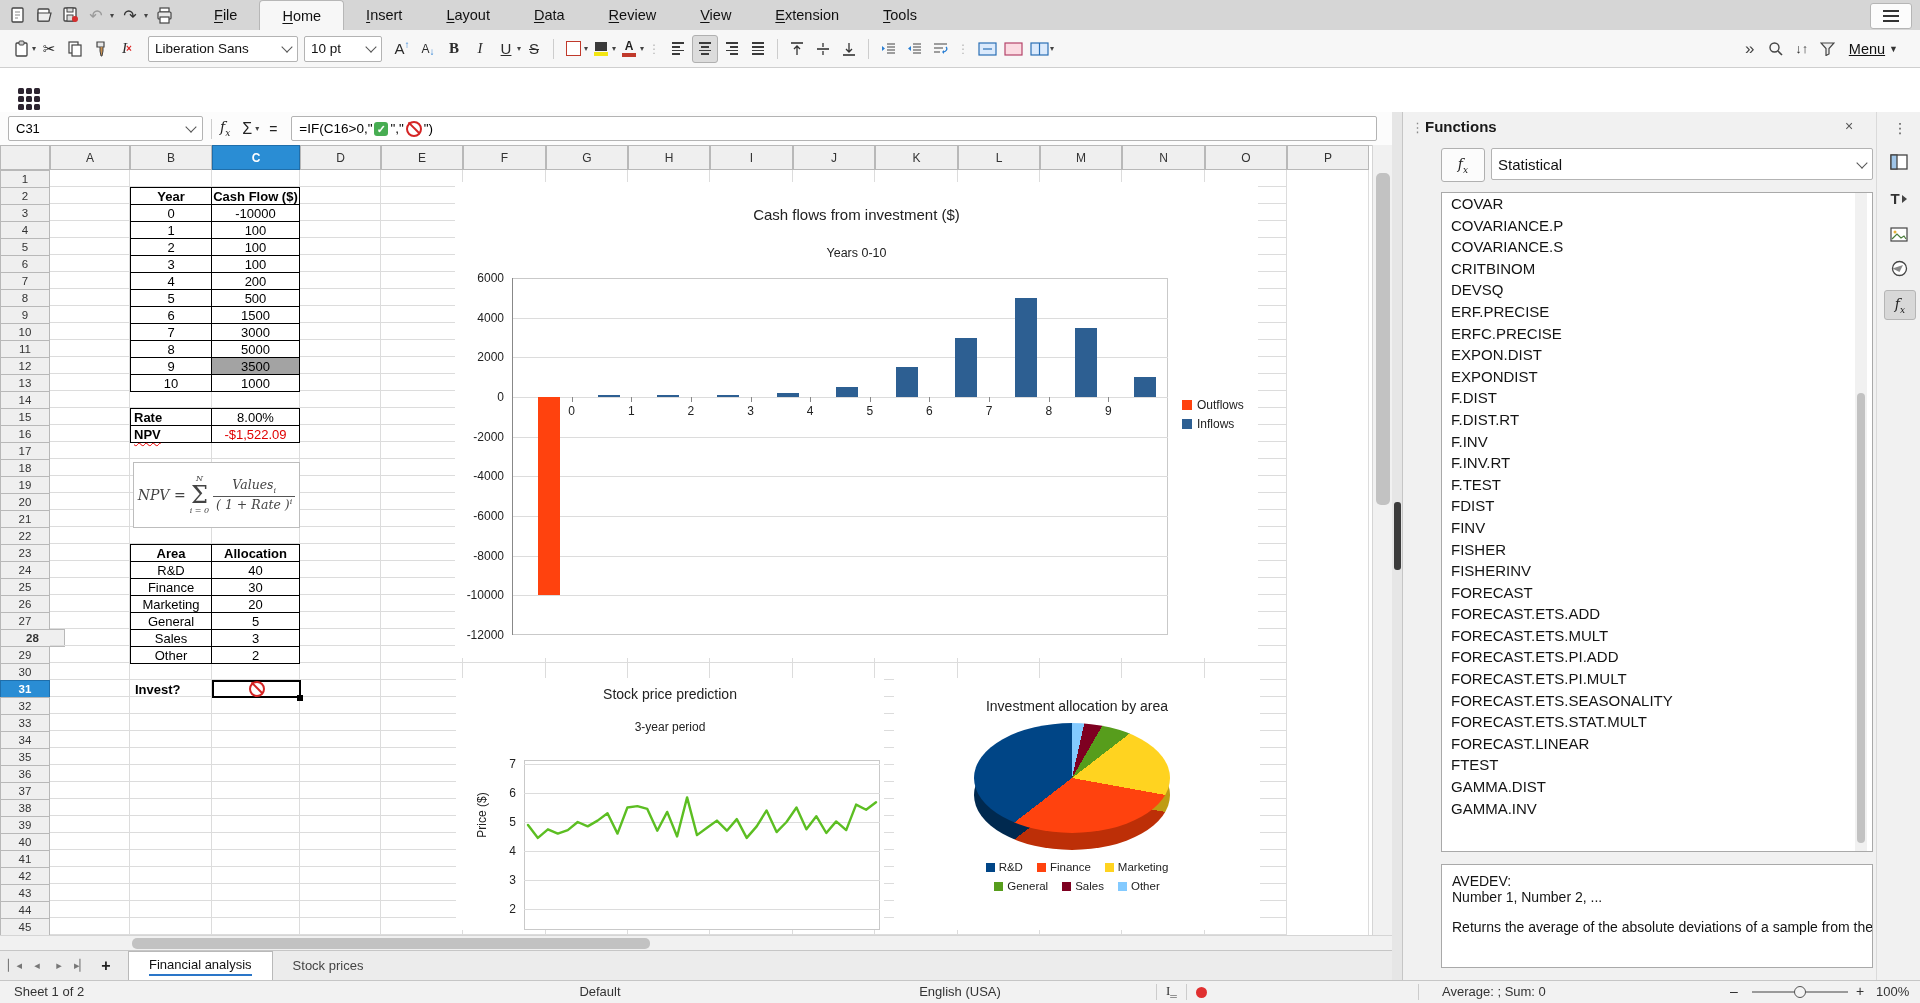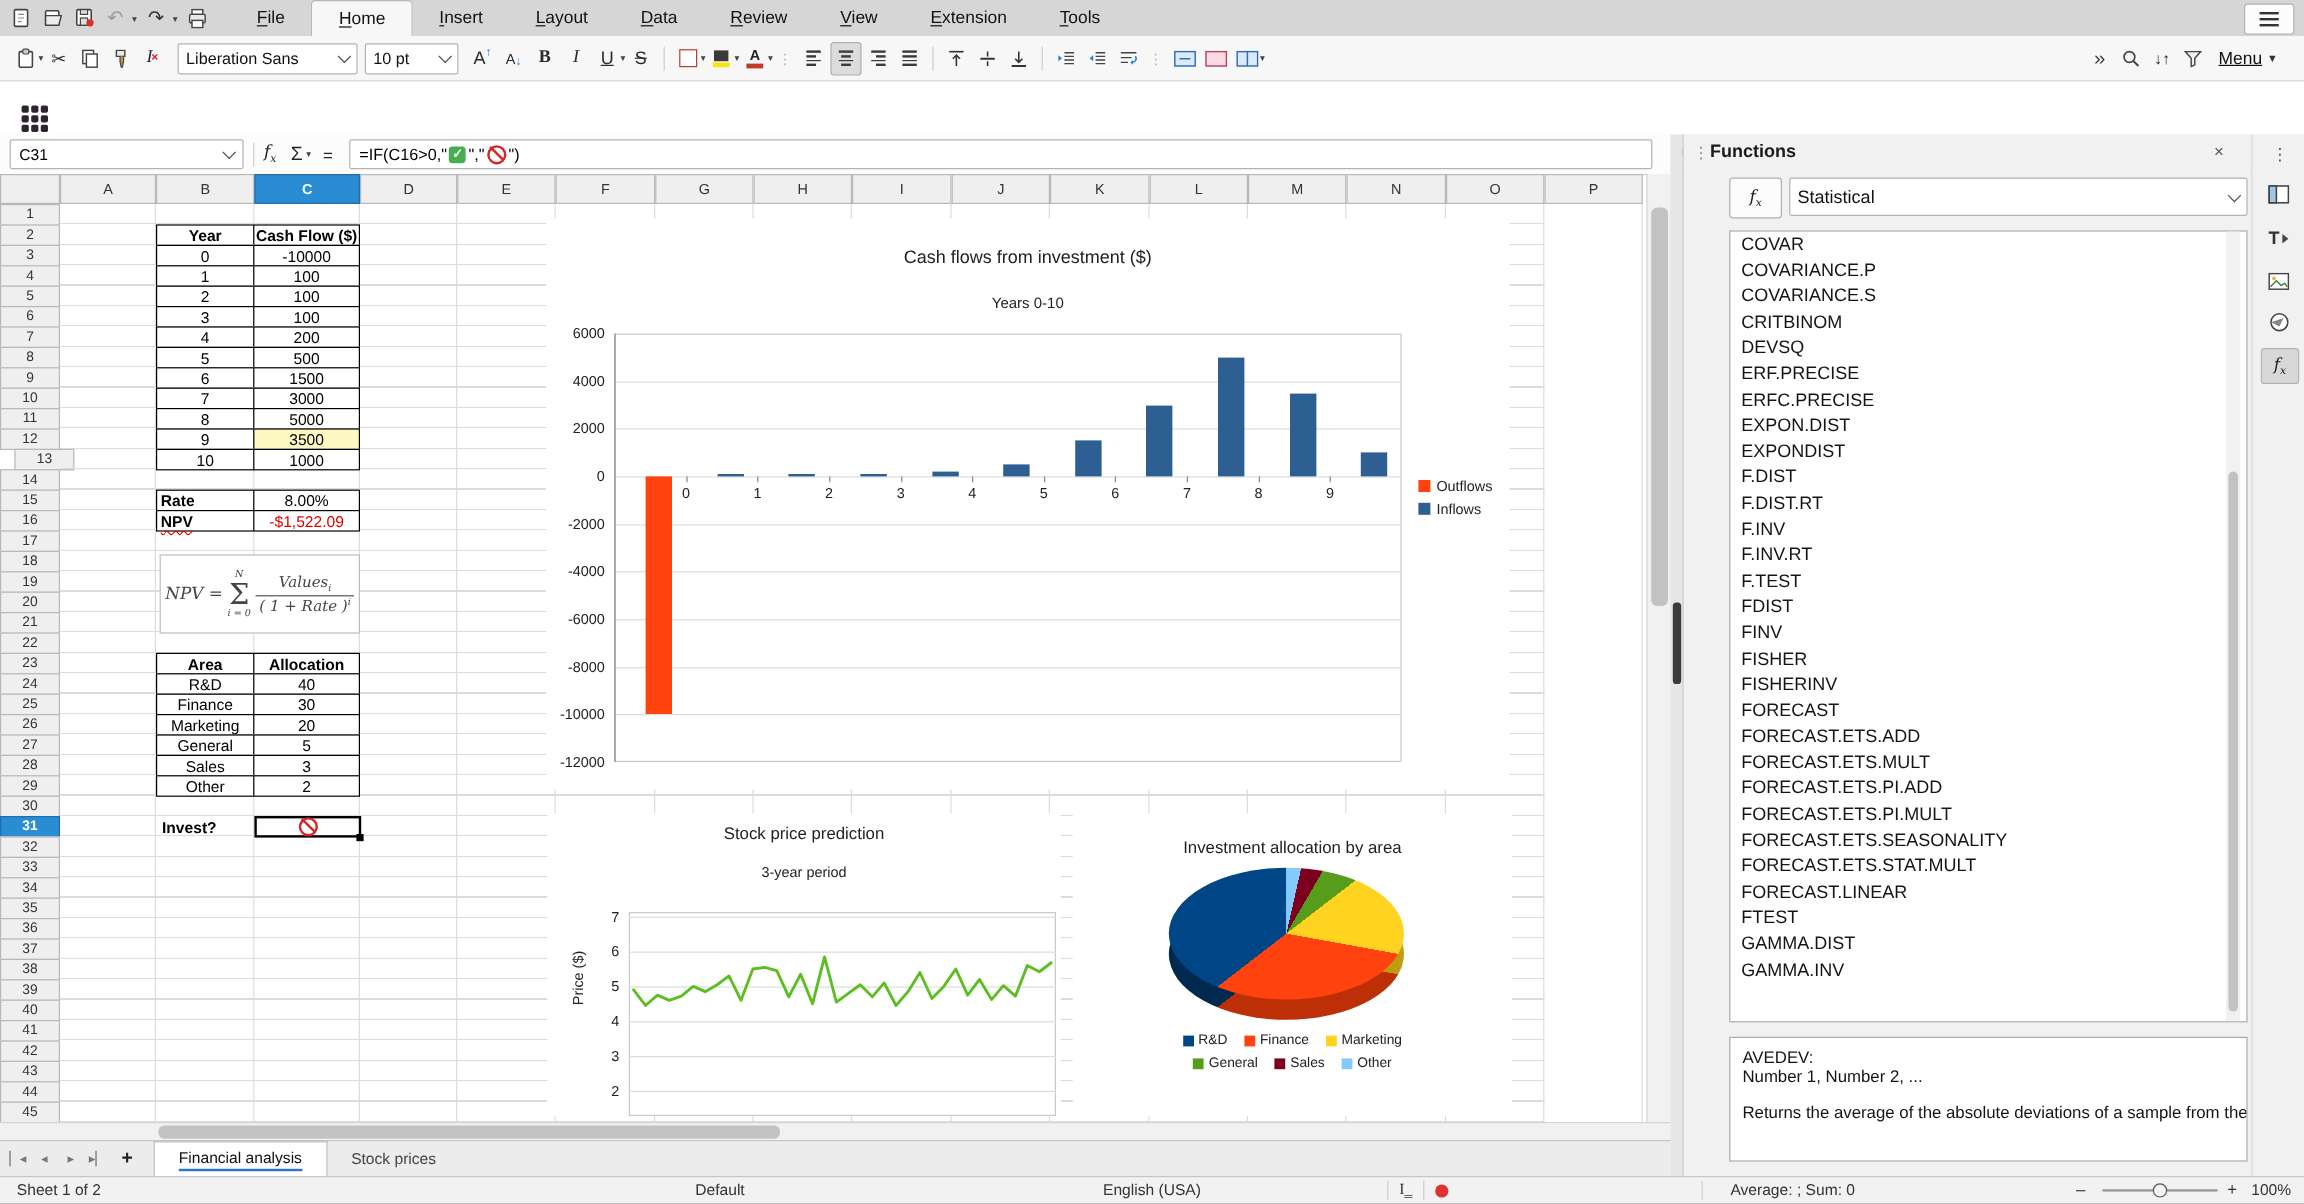--- a/index.html
+++ b/index.html
@@ -368,36 +368,36 @@
       <div style="position:absolute;left:0;top:204px;width:50px;height:18px;font-size:11.5px;" class="hdrcell">3</div>
       <div style="position:absolute;left:0;top:221px;width:50px;height:18px;font-size:11.5px;" class="hdrcell">4</div>
       <div style="position:absolute;left:0;top:238px;width:50px;height:18px;font-size:11.5px;" class="hdrcell">5</div>
       <div style="position:absolute;left:0;top:255px;width:50px;height:18px;font-size:11.5px;" class="hdrcell">6</div>
       <div style="position:absolute;left:0;top:272px;width:50px;height:18px;font-size:11.5px;" class="hdrcell">7</div>
       <div style="position:absolute;left:0;top:289px;width:50px;height:18px;font-size:11.5px;" class="hdrcell">8</div>
       <div style="position:absolute;left:0;top:306px;width:50px;height:18px;font-size:11.5px;" class="hdrcell">9</div>
       <div style="position:absolute;left:0;top:323px;width:50px;height:18px;font-size:11.5px;" class="hdrcell">10</div>
       <div style="position:absolute;left:0;top:340px;width:50px;height:18px;font-size:11.5px;" class="hdrcell">11</div>
       <div style="position:absolute;left:0;top:357px;width:50px;height:18px;font-size:11.5px;" class="hdrcell">12</div>
-      <div style="position:absolute;left:12px;top:374px;width:50px;height:18px;font-size:11.5px;" class="hdrcell">13</div>
+      <div style="position:absolute;left:0;top:374px;width:50px;height:18px;font-size:11.5px;" class="hdrcell">13</div>
       <div style="position:absolute;left:0;top:391px;width:50px;height:18px;font-size:11.5px;" class="hdrcell">14</div>
       <div style="position:absolute;left:0;top:408px;width:50px;height:18px;font-size:11.5px;" class="hdrcell">15</div>
       <div style="position:absolute;left:0;top:425px;width:50px;height:18px;font-size:11.5px;" class="hdrcell">16</div>
       <div style="position:absolute;left:0;top:442px;width:50px;height:18px;font-size:11.5px;" class="hdrcell">17</div>
       <div style="position:absolute;left:0;top:459px;width:50px;height:18px;font-size:11.5px;" class="hdrcell">18</div>
       <div style="position:absolute;left:0;top:476px;width:50px;height:18px;font-size:11.5px;" class="hdrcell">19</div>
       <div style="position:absolute;left:0;top:493px;width:50px;height:18px;font-size:11.5px;" class="hdrcell">20</div>
       <div style="position:absolute;left:0;top:510px;width:50px;height:18px;font-size:11.5px;" class="hdrcell">21</div>
       <div style="position:absolute;left:0;top:527px;width:50px;height:18px;font-size:11.5px;" class="hdrcell">22</div>
       <div style="position:absolute;left:0;top:544px;width:50px;height:18px;font-size:11.5px;" class="hdrcell">23</div>
       <div style="position:absolute;left:0;top:561px;width:50px;height:18px;font-size:11.5px;" class="hdrcell">24</div>
       <div style="position:absolute;left:0;top:578px;width:50px;height:18px;font-size:11.5px;" class="hdrcell">25</div>
       <div style="position:absolute;left:0;top:595px;width:50px;height:18px;font-size:11.5px;" class="hdrcell">26</div>
       <div style="position:absolute;left:0;top:612px;width:50px;height:18px;font-size:11.5px;" class="hdrcell">27</div>
-      <div style="position:absolute;left:0;top:629px;width:50px;height:18px;font-size:11.5px;" class="hdrcell">28</div>
+      <div style="position:absolute;left:0;top:629px;width:65px;height:18px;font-size:11.5px;font-weight:bold;" class="hdrcell">28</div>
       <div style="position:absolute;left:0;top:646px;width:50px;height:18px;font-size:11.5px;" class="hdrcell">29</div>
       <div style="position:absolute;left:0;top:663px;width:50px;height:18px;font-size:11.5px;" class="hdrcell">30</div>
       <div style="position:absolute;left:0;top:680px;width:50px;height:18px;font-size:11.5px;" class="hdrcell sel">31</div>
       <div style="position:absolute;left:0;top:697px;width:50px;height:18px;font-size:11.5px;" class="hdrcell">32</div>
       <div style="position:absolute;left:0;top:714px;width:50px;height:18px;font-size:11.5px;" class="hdrcell">33</div>
       <div style="position:absolute;left:0;top:731px;width:50px;height:18px;font-size:11.5px;" class="hdrcell">34</div>
       <div style="position:absolute;left:0;top:748px;width:50px;height:18px;font-size:11.5px;" class="hdrcell">35</div>
       <div style="position:absolute;left:0;top:765px;width:50px;height:18px;font-size:11.5px;" class="hdrcell">36</div>
       <div style="position:absolute;left:0;top:782px;width:50px;height:18px;font-size:11.5px;" class="hdrcell">37</div>
       <div style="position:absolute;left:0;top:799px;width:50px;height:18px;font-size:11.5px;" class="hdrcell">38</div>
@@ -439,21 +439,21 @@
       <div style="position:absolute;left:211px;top:272px;width:89px;height:18px;z-index:2;border:1px solid #000;background:#fff;justify-content:center;" class="cell">200</div>
       <div style="position:absolute;left:130px;top:289px;width:82px;height:18px;z-index:2;border:1px solid #000;background:#fff;justify-content:center;" class="cell">5</div>
       <div style="position:absolute;left:211px;top:289px;width:89px;height:18px;z-index:2;border:1px solid #000;background:#fff;justify-content:center;" class="cell">500</div>
       <div style="position:absolute;left:130px;top:306px;width:82px;height:18px;z-index:2;border:1px solid #000;background:#fff;justify-content:center;" class="cell">6</div>
       <div style="position:absolute;left:211px;top:306px;width:89px;height:18px;z-index:2;border:1px solid #000;background:#fff;justify-content:center;" class="cell">1500</div>
       <div style="position:absolute;left:130px;top:323px;width:82px;height:18px;z-index:2;border:1px solid #000;background:#fff;justify-content:center;" class="cell">7</div>
       <div style="position:absolute;left:211px;top:323px;width:89px;height:18px;z-index:2;border:1px solid #000;background:#fff;justify-content:center;" class="cell">3000</div>
       <div style="position:absolute;left:130px;top:340px;width:82px;height:18px;z-index:2;border:1px solid #000;background:#fff;justify-content:center;" class="cell">8</div>
       <div style="position:absolute;left:211px;top:340px;width:89px;height:18px;z-index:2;border:1px solid #000;background:#fff;justify-content:center;" class="cell">5000</div>
       <div style="position:absolute;left:130px;top:357px;width:82px;height:18px;z-index:2;border:1px solid #000;background:#fff;justify-content:center;" class="cell">9</div>
-      <div style="position:absolute;left:211px;top:357px;width:89px;height:18px;z-index:2;border:1px solid #000;background:#fef9c3;justify-content:center;" class="cell">3500</div>
+      <div style="position:absolute;left:211px;top:357px;width:89px;height:18px;z-index:2;border:1px solid #000;background:#a3a3a3;justify-content:center;" class="cell">3500</div>
       <div style="position:absolute;left:130px;top:374px;width:82px;height:18px;z-index:2;border:1px solid #000;background:#fff;justify-content:center;" class="cell">10</div>
       <div style="position:absolute;left:211px;top:374px;width:89px;height:18px;z-index:2;border:1px solid #000;background:#fff;justify-content:center;" class="cell">1000</div>
       <div style="position:absolute;left:130px;top:408px;width:82px;height:18px;z-index:2;border:1px solid #000;background:#fff;justify-content:flex-start;font-weight:bold;padding-left:3px;box-sizing:border-box;" class="cell">Rate</div>
       <div style="position:absolute;left:211px;top:408px;width:89px;height:18px;z-index:2;border:1px solid #000;background:#fff;justify-content:center;" class="cell">8.00%</div>
       <div style="position:absolute;left:130px;top:425px;width:82px;height:18px;z-index:2;border:1px solid #000;background:#fff;justify-content:flex-start;font-weight:bold;padding-left:3px;box-sizing:border-box;" class="cell">
         <span style="text-decoration: underline 1px wavy rgb(238, 0, 0); text-underline-offset: 3px;">NPV</span>
       </div>
       <div style="position:absolute;left:211px;top:425px;width:89px;height:18px;z-index:2;border:1px solid #000;background:#fff;justify-content:center;color:#e00000;" class="cell">-$1,522.09</div>
       <div style="position:absolute;left:133px;top:462px;width:165px;height:64px;background:#fff;border:1px solid #bdbdbd;z-index:2;display:flex;align-items:center;justify-content:center;font-family:'DejaVu Serif',serif;font-style:italic;color:#444;gap:4px;">
         <span style="font-size:14px;">NPV =</span>

